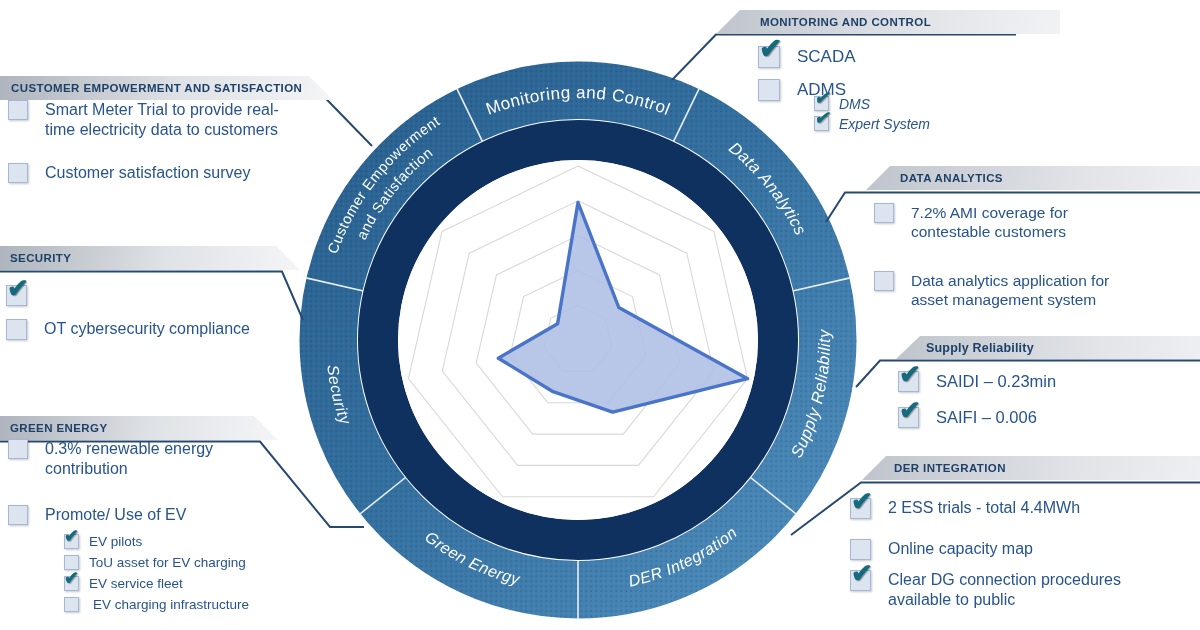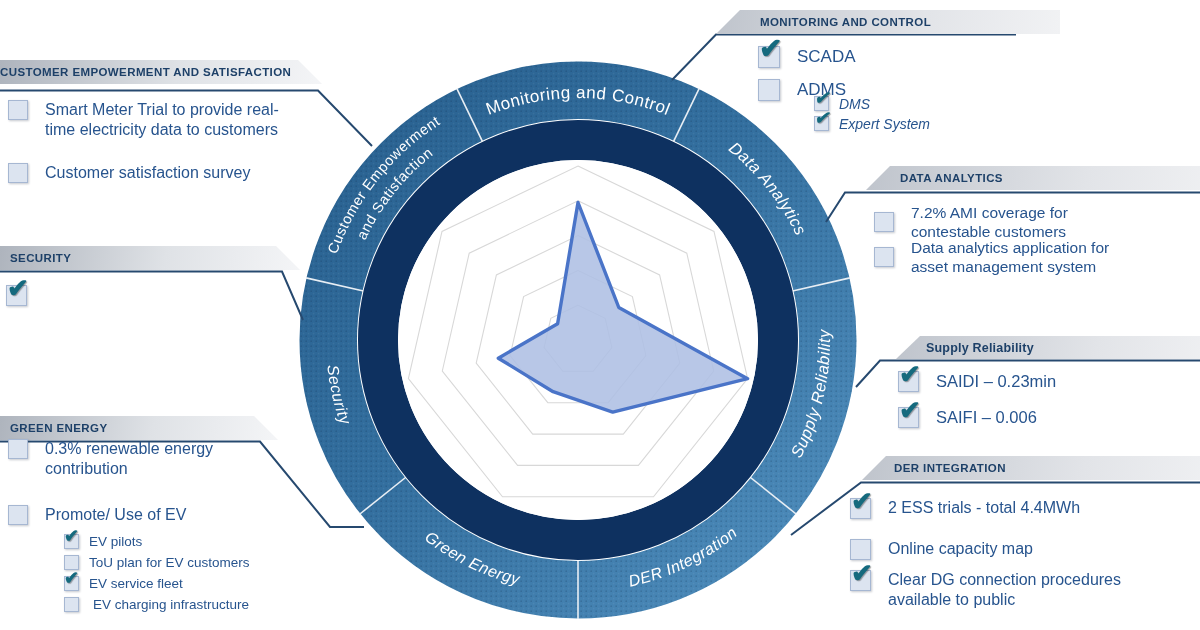--- a/index.html
+++ b/index.html
@@ -109,41 +109,45 @@
       <polyline points="672,80 716,34.5 1016,34.5"></polyline>
       <polyline points="826,222 845,192.5 1200,192.5"></polyline>
       <polyline points="856,387 880,360.5 1200,360.5"></polyline>
       <polyline points="791,535 861,482.5 1200,482.5"></polyline>
       <polyline points="372,146 318,90.5 0,90.5"></polyline>
       <polyline points="303,320 282,271.5 0,271.5"></polyline>
       <polyline points="364,527 330,527 260,441.5 0,441.5"></polyline>
     </g>
   </svg>
 
-  <div class="flag left" style="left:0;top:60px;width:322px;padding-left:0;">
+  <div class="flag left" style="left:0;top:76px;width:322px;padding-left:11px;">
       <span>CUSTOMER EMPOWERMENT AND SATISFACTION</span>
     </div>
   <div class="row fs16" style="left:8px;top:100px;">
     <span class="cb s18"></span>
     <span class="lbl" style="width:284px;">Smart Meter Trial to provide real-
 time electricity data to customers</span>
   </div>
   <div class="row fs16" style="left:8px;top:163px;">
     <span class="cb s18"></span>
     <span class="lbl">Customer satisfaction survey</span>
   </div>
 
   <div class="flag left" style="left:0;top:246px;width:290px;padding-left:10px;">
       <span>SECURITY</span>
     </div>
   <div class="row fs16" style="left:6px;top:285px;">
     <span class="cb s19">
         <span class="ck">✔</span>
       </span>
   </div>
+  <div class="row fs16" style="left:6px;top:319px;">
+    <span class="cb s19"></span>
+    <span class="lbl">OT cybersecurity compliance</span>
+  </div>
 
   <div class="flag left" style="left:0;top:416px;width:268px;padding-left:10px;">
       <span>GREEN ENERGY</span>
     </div>
   <div class="row fs16" style="left:8px;top:439px;">
     <span class="cb s18"></span>
     <span class="lbl" style="width:240px;">0.3% renewable energy
 contribution</span>
   </div>
   <div class="row fs16" style="left:8px;top:505px;">
@@ -151,21 +155,21 @@
     <span class="lbl">Promote/ Use of EV</span>
   </div>
   <div class="row fs135" style="left:64px;top:534px;gap:10px;">
     <span class="cb s14">
         <span class="ck">✔</span>
       </span>
     <span class="lbl">EV pilots</span>
   </div>
   <div class="row fs135" style="left:64px;top:555px;gap:10px;">
     <span class="cb s14"></span>
-    <span class="lbl">ToU plan for EV customers</span>
+    <span class="lbl">ToU asset for EV charging</span>
   </div>
   <div class="row fs135" style="left:64px;top:576px;gap:10px;">
     <span class="cb s14">
         <span class="ck">✔</span>
       </span>
     <span class="lbl">EV service fleet</span>
   </div>
   <div class="row fs135" style="left:64px;top:597px;gap:14px;">
     <span class="cb s14"></span>
     <span class="lbl">EV charging infrastructure</span>
@@ -193,26 +197,26 @@
   <div class="row fs14 it" style="left:814px;top:116px;gap:10px;">
     <span class="cb s14">
         <span class="ck">✔</span>
       </span>
     <span class="lbl">Expert System</span>
   </div>
 
   <div class="flag right" style="left:866px;top:166px;width:334px;padding-left:34px;">
       <span>DATA ANALYTICS</span>
     </div>
-  <div class="row fs155" style="left:874px;top:203px;align-items:center;">
+  <div class="row fs155" style="left:874px;top:203px;">
     <span class="cb s18"></span>
     <span class="lbl">7.2% AMI coverage for
 contestable customers</span>
   </div>
-  <div class="row fs155" style="left:874px;top:238px;align-items:center;">
+  <div class="row fs155" style="left:874px;top:271px;">
     <span class="cb s18"></span>
     <span class="lbl">Data analytics application for
 asset management system</span>
   </div>
 
   <div class="flag right mixed" style="left:896px;top:336px;width:304px;padding-left:30px;height:23px;">
       <span>Supply Reliability</span>
     </div>
   <div class="row fs165" style="left:898px;top:371px;">
     <span class="cb s19">

